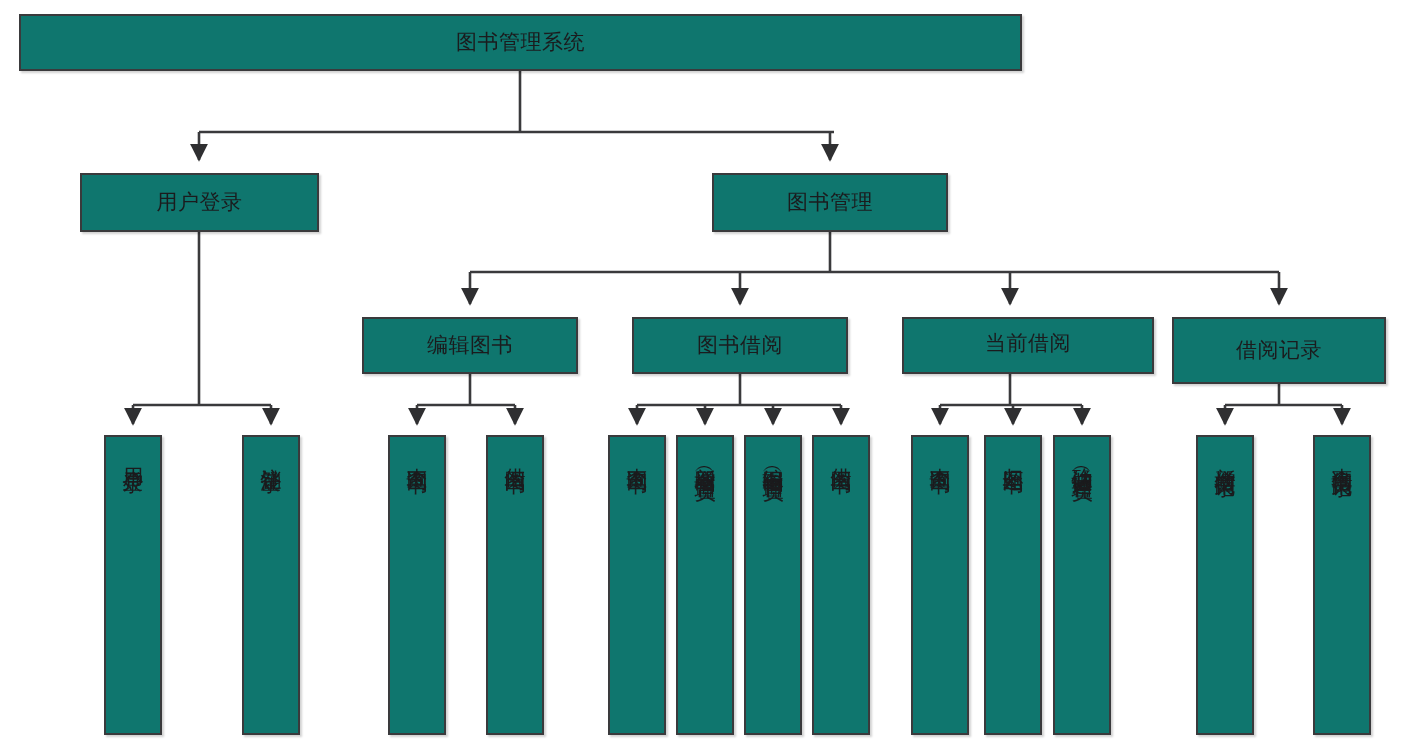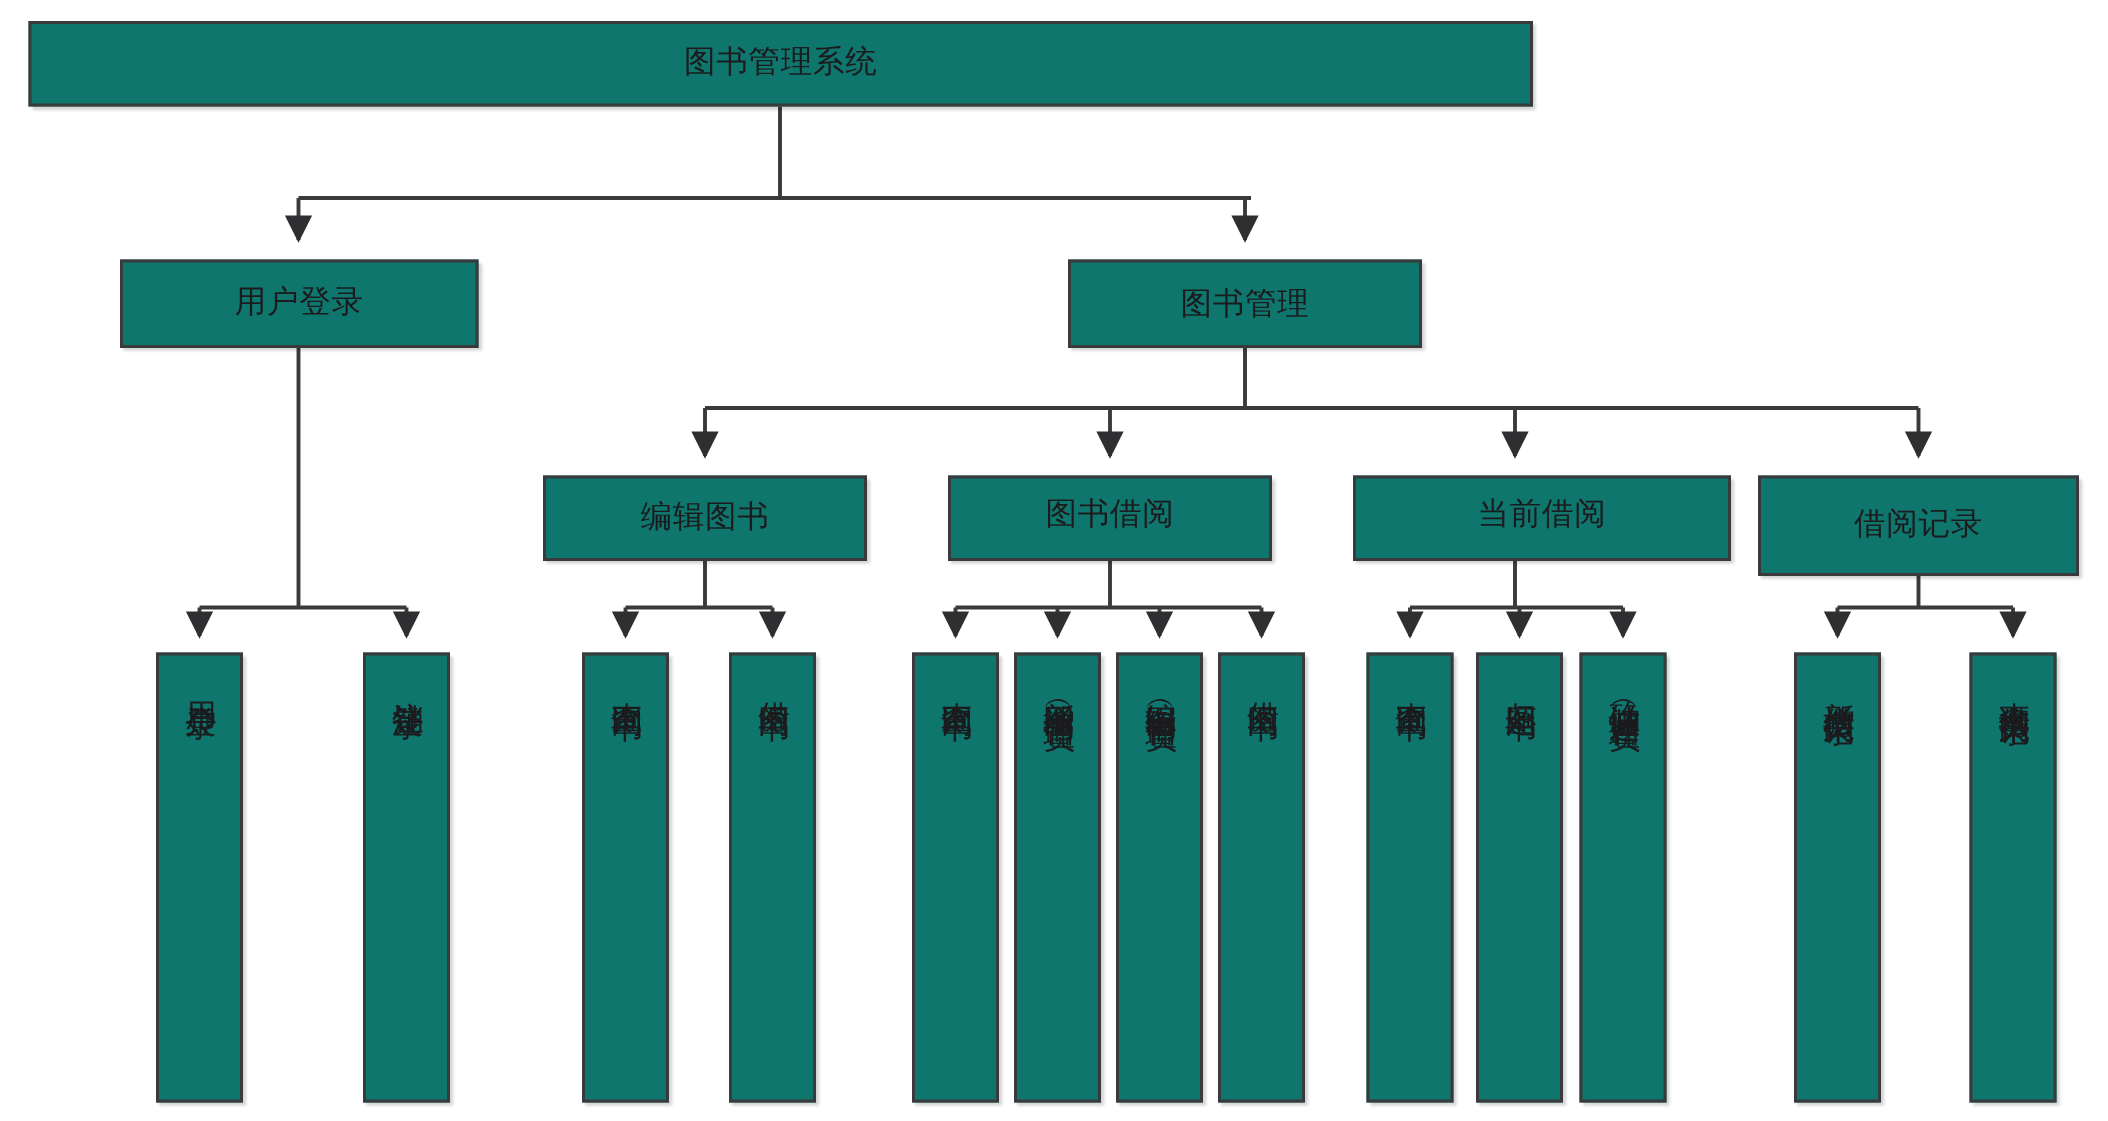--- a/index.html
+++ b/index.html
@@ -114,21 +114,21 @@
   <div class="node horiz" style="left:80px;top:173px;width:239px;height:59px;">
     <span class="lbl">用户登录</span>
   </div>
   <div class="node horiz" style="left:712px;top:173px;width:236px;height:59px;font-family:Liberation Serif, serif;">
     <span class="lbl">图书管理</span>
   </div>
 
   <div class="node horiz" style="left:362px;top:317px;width:216px;height:57px;">
     <span class="lbl">编辑图书</span>
   </div>
-  <div class="node horiz" style="left:632px;top:317px;width:216px;height:57px;font-family:Liberation Mono, monospace;">
+  <div class="node horiz" style="left:632px;top:317px;width:216px;height:57px;">
     <span class="lbl">图书借阅</span>
   </div>
   <div class="node horiz" style="left:902px;top:317px;width:252px;height:57px;font-family:Liberation Mono, monospace;">
     <span class="lbl">当前借阅</span>
   </div>
   <div class="node horiz" style="left:1172px;top:317px;width:214px;height:67px;">
     <span class="lbl">借阅记录</span>
   </div>
 
   <div class="node vert" style="left:104px;top:435px;width:58px;height:300px;">

